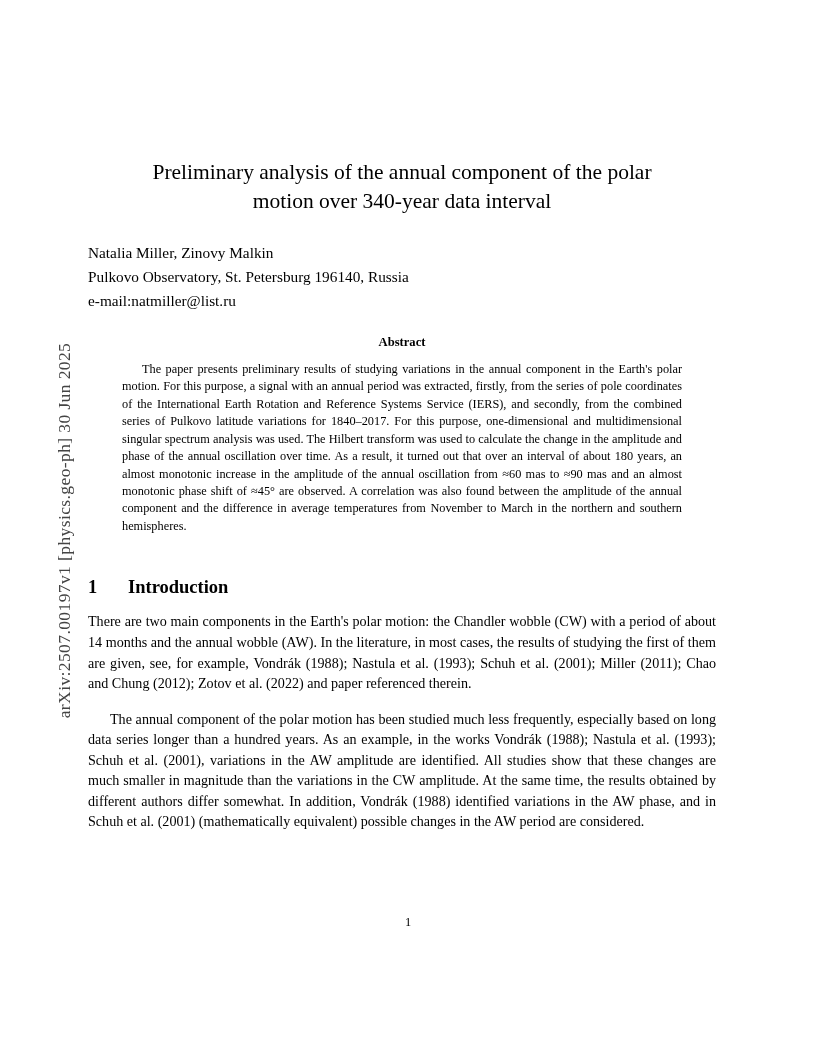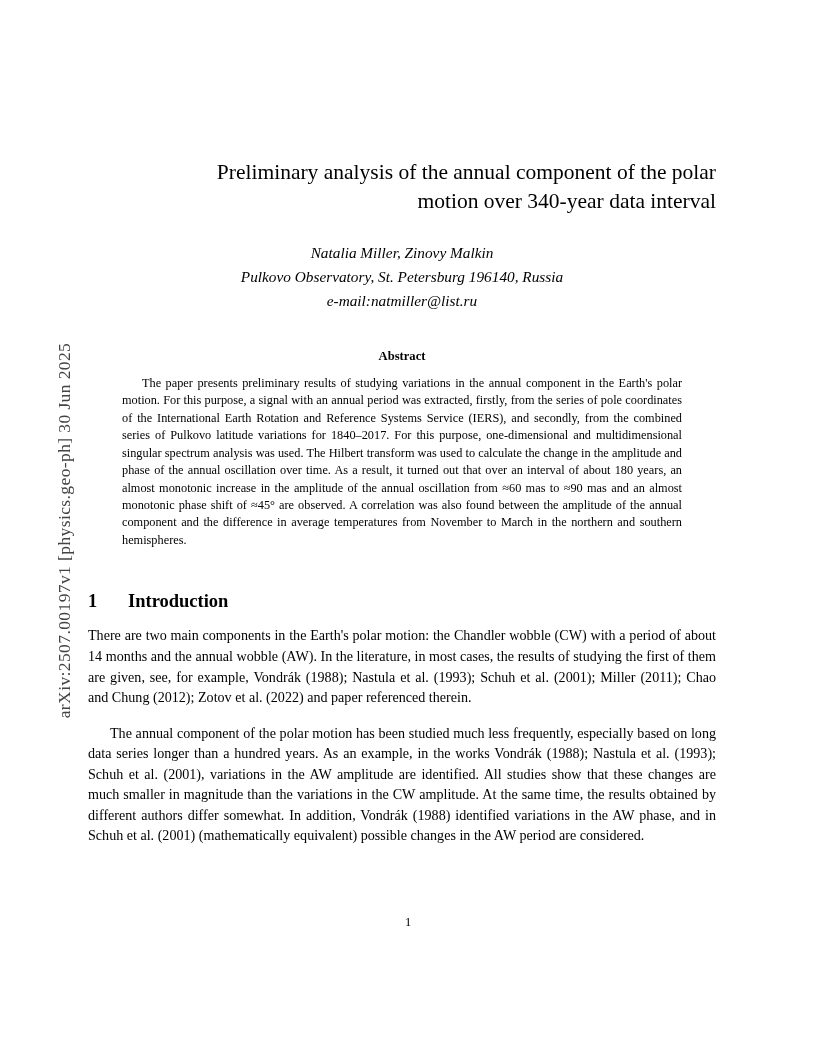--- a/index.html
+++ b/index.html
@@ -41,35 +41,34 @@
     position: absolute;
     left: 88px;
     top: 0;
     width: 628px;
   }
 
   .title {
     margin-top: 158px;
     font-size: 21.5px;
     line-height: 1.35;
-    text-align: right;
+    text-align: center;
     font-weight: normal;
   }
 
   .authors {
     margin-top: 26px;
-    text-align: center;
+    text-align: left;
     font-size: 15.3px;
     line-height: 1.5;
-    font-style: italic;
   }
   .authors div { margin-bottom: 1px; }
 
   .abstract-head {
-    margin-top: 36px;
+    margin-top: 22px;
     text-align: center;
     font-weight: bold;
     font-size: 12.6px;
   }
 
   .abstract-body {
     margin: 11px auto 2px auto;
     width: 560px;
     font-size: 12.3px;
     line-height: 1.42;

